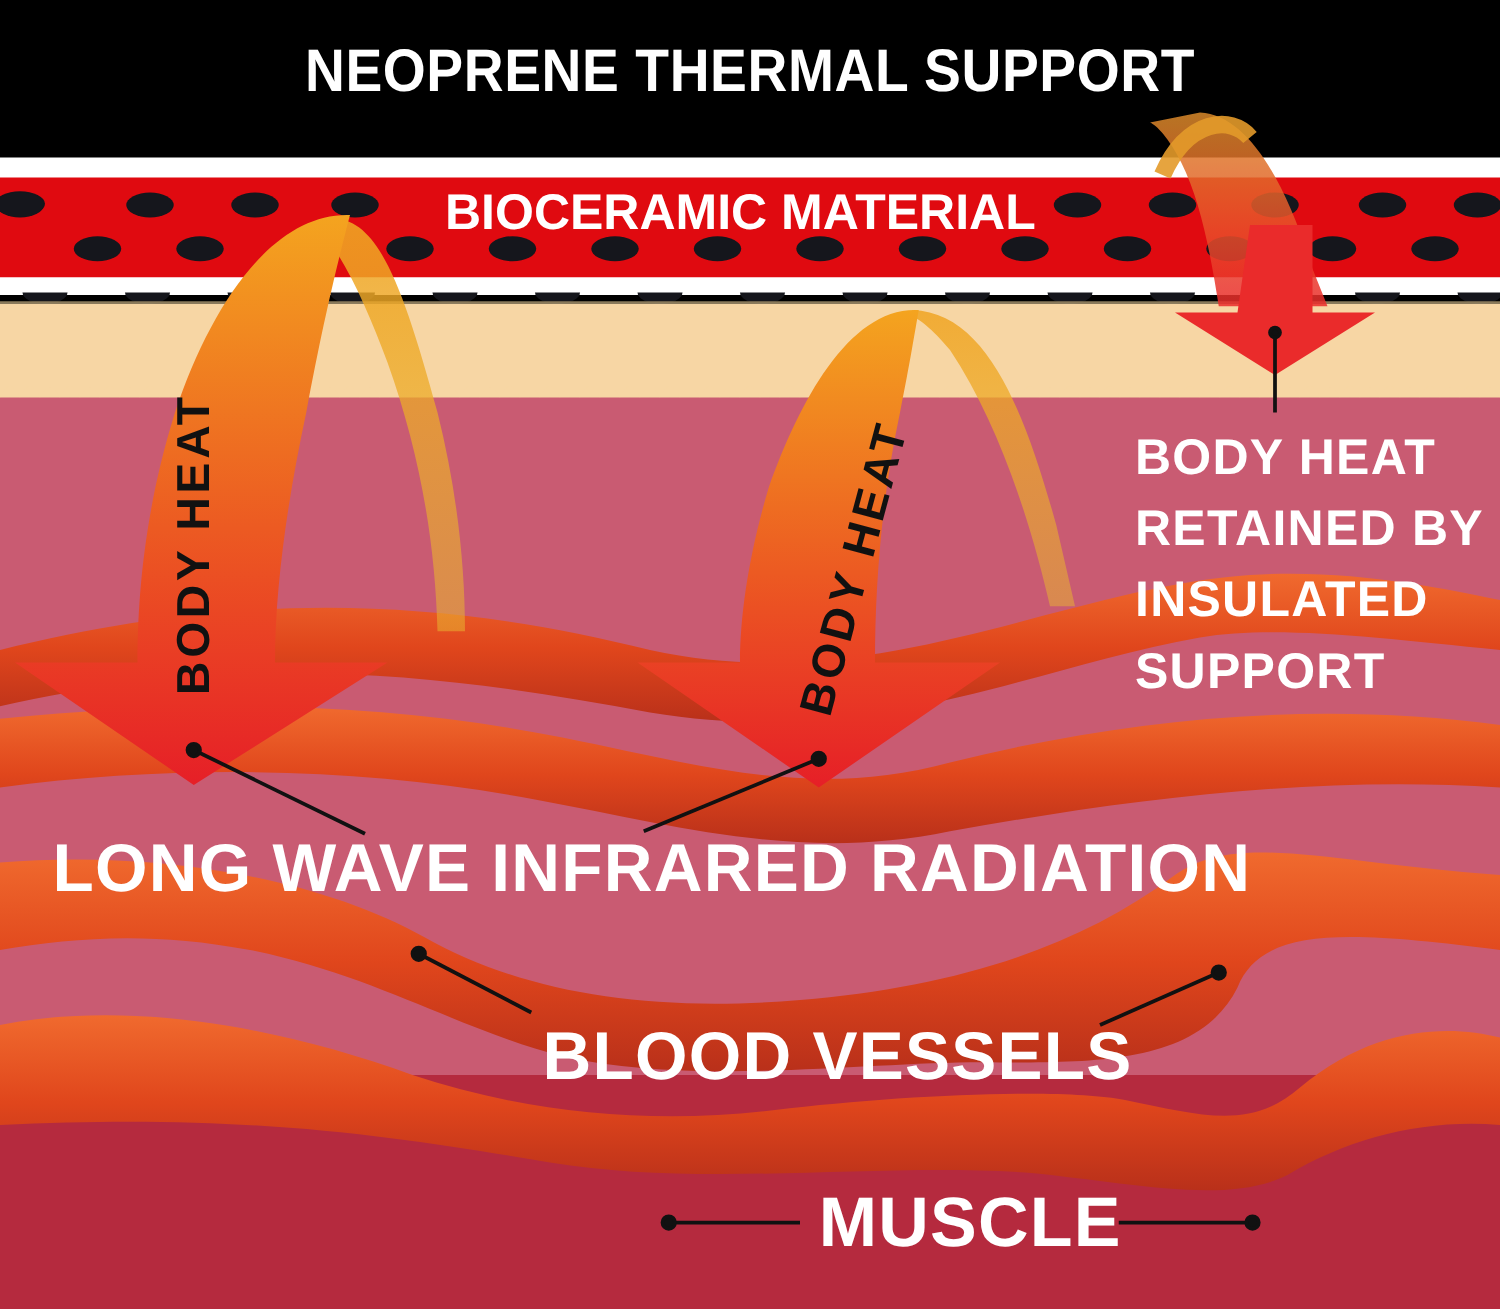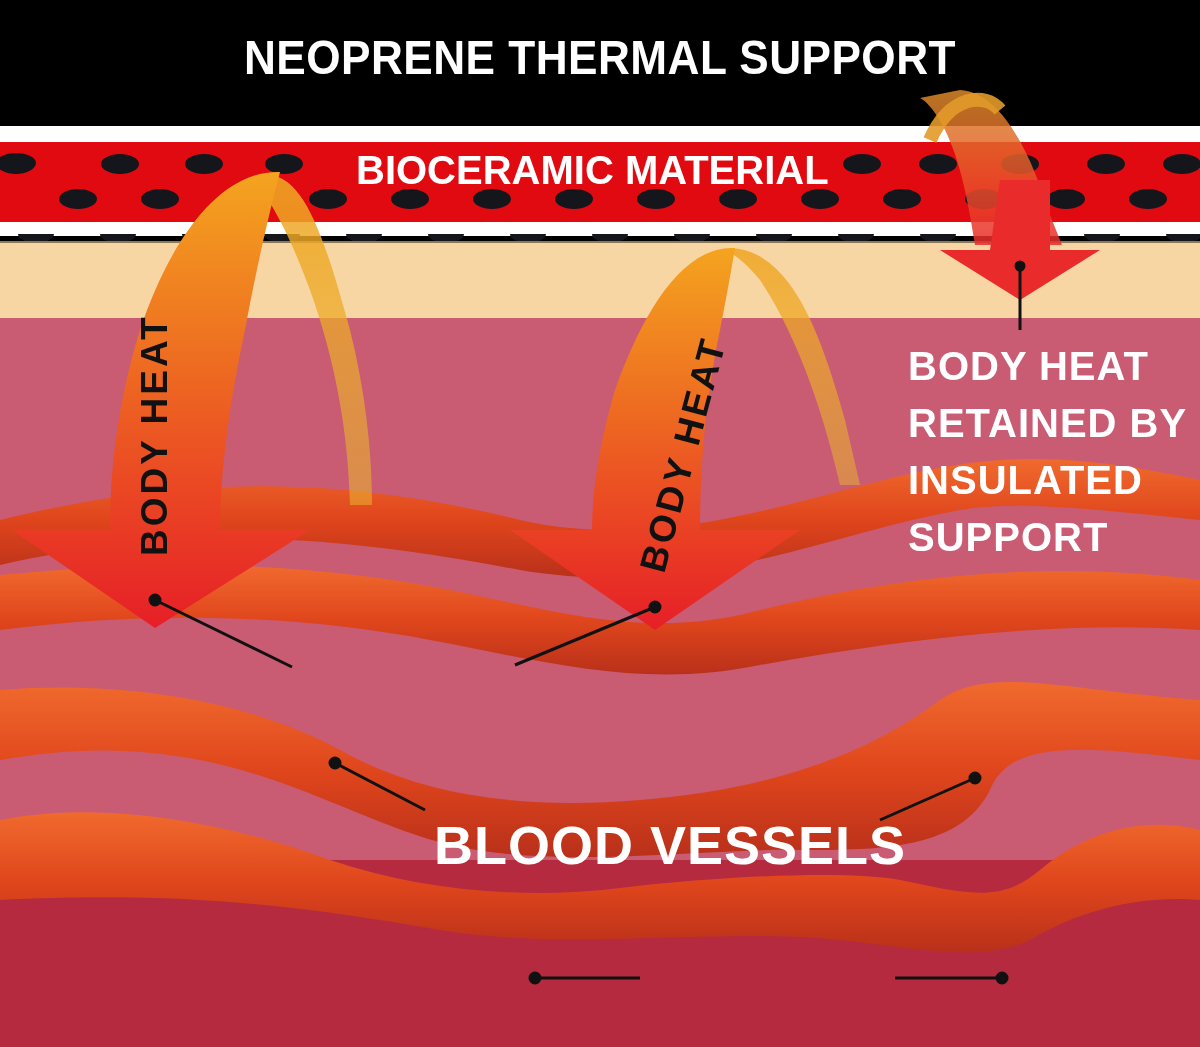--- a/index.html
+++ b/index.html
@@ -152,14 +152,16 @@
 </svg>
 
 <div class="lbl title">NEOPRENE THERMAL SUPPORT</div>
 <div class="lbl bioceramic">BIOCERAMIC MATERIAL</div>
 <div class="vert vert1">BODY HEAT</div>
 <div class="vert vert2">BODY HEAT</div>
 <div class="lbl retained">BODY HEAT
 RETAINED BY
 INSULATED
 SUPPORT</div>
+<div class="lbl infrared">LONG WAVE INFRARED RADIATION</div>
 <div class="lbl vessels">BLOOD VESSELS</div>
+<div class="lbl muscle">MUSCLE</div>
 </div>
 
 </body></html>

